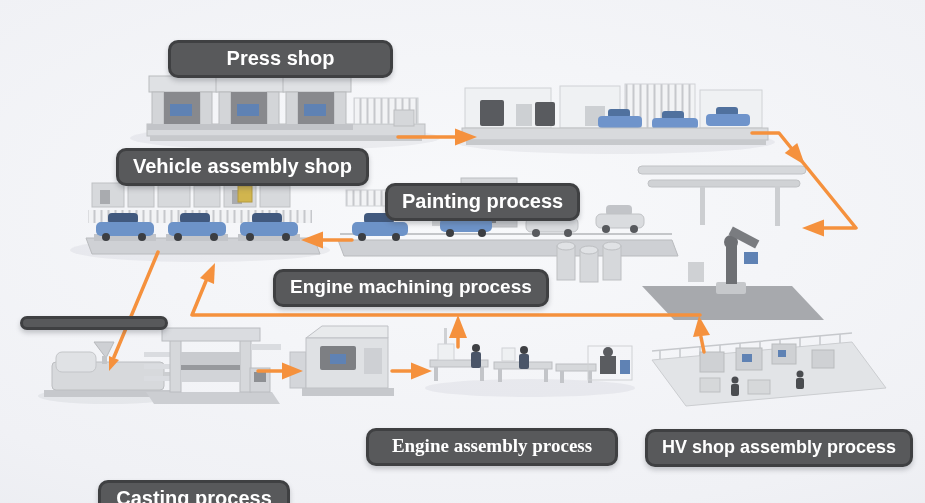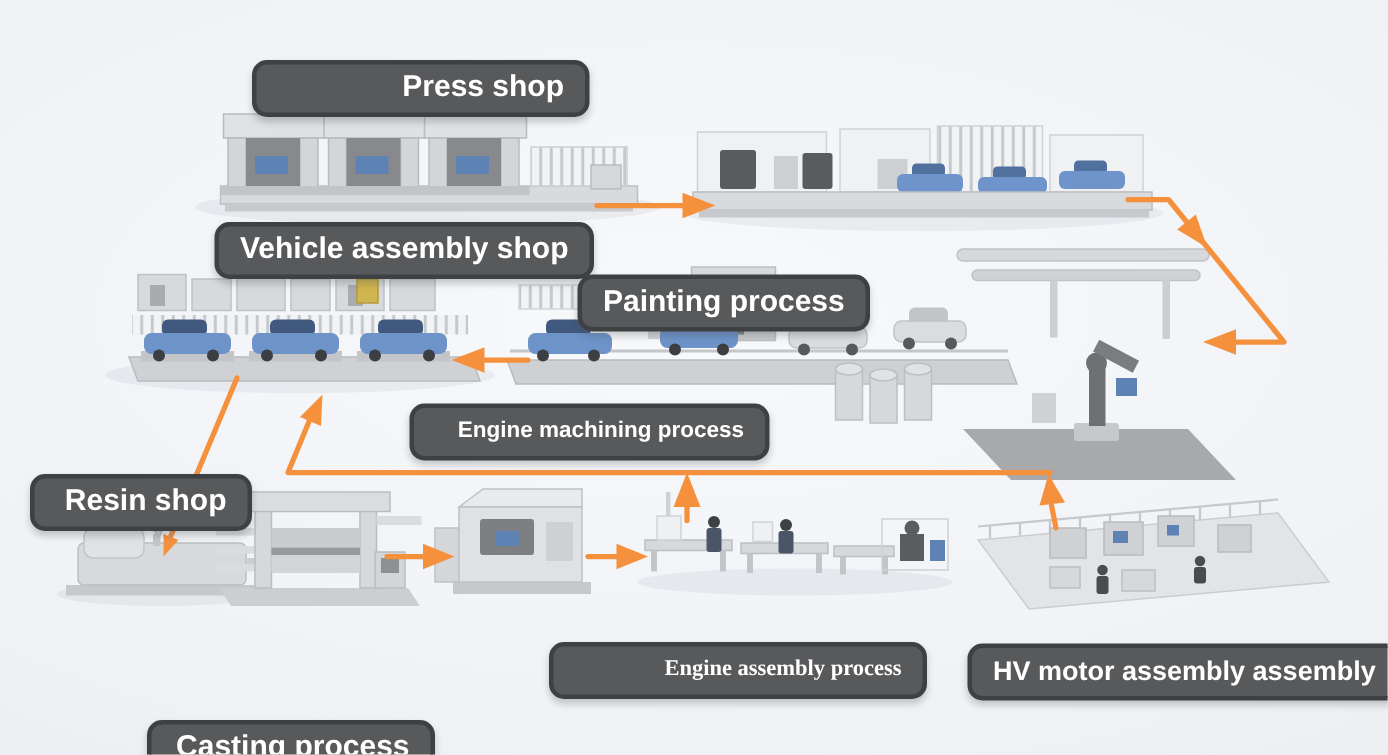--- a/index.html
+++ b/index.html
@@ -6,24 +6,24 @@
   body{background:#e9ebef;font-family:"Liberation Sans",sans-serif;}
   .scene{
     position:relative;width:925px;height:503px;overflow:hidden;
     background:radial-gradient(ellipse 130% 110% at 50% 42%, #f8f9fb 0%, #f0f1f5 55%, #e2e4ea 100%);
   }
   .art{position:absolute;left:0;top:0;width:925px;height:503px;}
   .bubble{
     position:absolute;box-sizing:border-box;
     background:#58595B;border:3px solid #3F4042;border-radius:10px;
     color:#fff;font-weight:bold;font-size:20px;line-height:24px;
-    padding:3px 14px 5px;text-align:right;white-space:nowrap;
+    padding:3px 14px 5px;text-align:center;white-space:nowrap;
     box-shadow:0 3px 5px rgba(70,72,80,0.28);
   }
-  .bubble-sm{font-size:15px;}
+  .bubble-sm{font-size:19px;}
   .bubble-xs{font-size:18px;}
   .tail{position:absolute;width:44px;height:20px;z-index:-1;overflow:visible;}
   .tail-bottom{bottom:-16px;}
   .tail-top{top:-16px;}
 </style>
 </head>
 <body>
 
 <div class="scene">
 
@@ -302,21 +302,21 @@
 
   <div class="bubble" style="left:168px;top:40px;min-width:225px;">
     <span>Press shop</span>
     <svg class="tail tail-bottom" style="left:80px;" viewBox="0 0 44 20">
       <polygon points="1,-2 43,-2 11,19" fill="#58595B"></polygon>
         <path d="M1,0 L11,19 L43,0" stroke="#3F4042" stroke-width="2.5" fill="none"></path>
     </svg>
   </div>
 
 
-  <div class="bubble" style="left:116px;top:148px;min-width:248px;margin-left:27px;">
+  <div class="bubble" style="left:116px;top:148px;min-width:248px;">
     <span>Vehicle assembly shop</span>
     <svg class="tail tail-bottom" style="left:72px;" viewBox="0 0 44 20">
       <polygon points="1,-2 43,-2 33,19" fill="#58595B"></polygon>
         <path d="M1,0 L33,19 L43,0" stroke="#3F4042" stroke-width="2.5" fill="none"></path>
     </svg>
   </div>
 
   <div class="bubble" style="left:385px;top:146px;min-width:178px;margin-top:37px;">
     <span>Painting process</span>
     <svg class="tail tail-bottom" style="left:48px;" viewBox="0 0 44 20">
@@ -327,21 +327,20 @@
 
   <div class="bubble bubble-sm" style="left:273px;top:269px;min-width:240px;">
     <span>Engine machining process</span>
     <svg class="tail tail-bottom" style="left:116px;" viewBox="0 0 44 20">
       <polygon points="1,-2 43,-2 11,19" fill="#58595B"></polygon>
         <path d="M1,0 L11,19 L43,0" stroke="#3F4042" stroke-width="2.5" fill="none"></path>
     </svg>
   </div>
 
   <div class="bubble" style="left:20px;top:316px;min-width:148px;">
-    <span>Resin shop</span>
     <svg class="tail tail-bottom" style="left:38px;" viewBox="0 0 44 20">
       <polygon points="1,-2 43,-2 11,19" fill="#58595B"></polygon>
         <path d="M1,0 L11,19 L43,0" stroke="#3F4042" stroke-width="2.5" fill="none"></path>
     </svg>
   </div>
 
   <div class="bubble" style="left:98px;top:440px;min-width:192px;margin-top:40px;">
     <span>Casting process</span>
     <svg class="tail tail-top" style="left:98px;" viewBox="0 0 44 20">
       <polygon points="1,22 43,22 33,1" fill="#58595B"></polygon>
@@ -351,20 +350,20 @@
 
   <div class="bubble bubble-sm" style="left:366px;top:428px;min-width:252px;font-family:Liberation Serif, serif;">
     <span>Engine assembly process</span>
     <svg class="tail tail-top" style="left:130px;" viewBox="0 0 44 20">
       <polygon points="1,22 43,22 33,1" fill="#58595B"></polygon>
         <path d="M1,20 L33,1 L43,20" stroke="#3F4042" stroke-width="2.5" fill="none"></path>
     </svg>
   </div>
 
   <div class="bubble bubble-xs" style="left:645px;top:429px;min-width:260px;">
-    <span>HV motor assembly assembly</span>
+    <span>HV shop assembly process</span>
     <svg class="tail tail-top" style="left:138px;" viewBox="0 0 44 20">
       <polygon points="1,22 43,22 33,1" fill="#58595B"></polygon>
         <path d="M1,20 L33,1 L43,20" stroke="#3F4042" stroke-width="2.5" fill="none"></path>
     </svg>
   </div>
 
 </div>
 
 </body></html>

